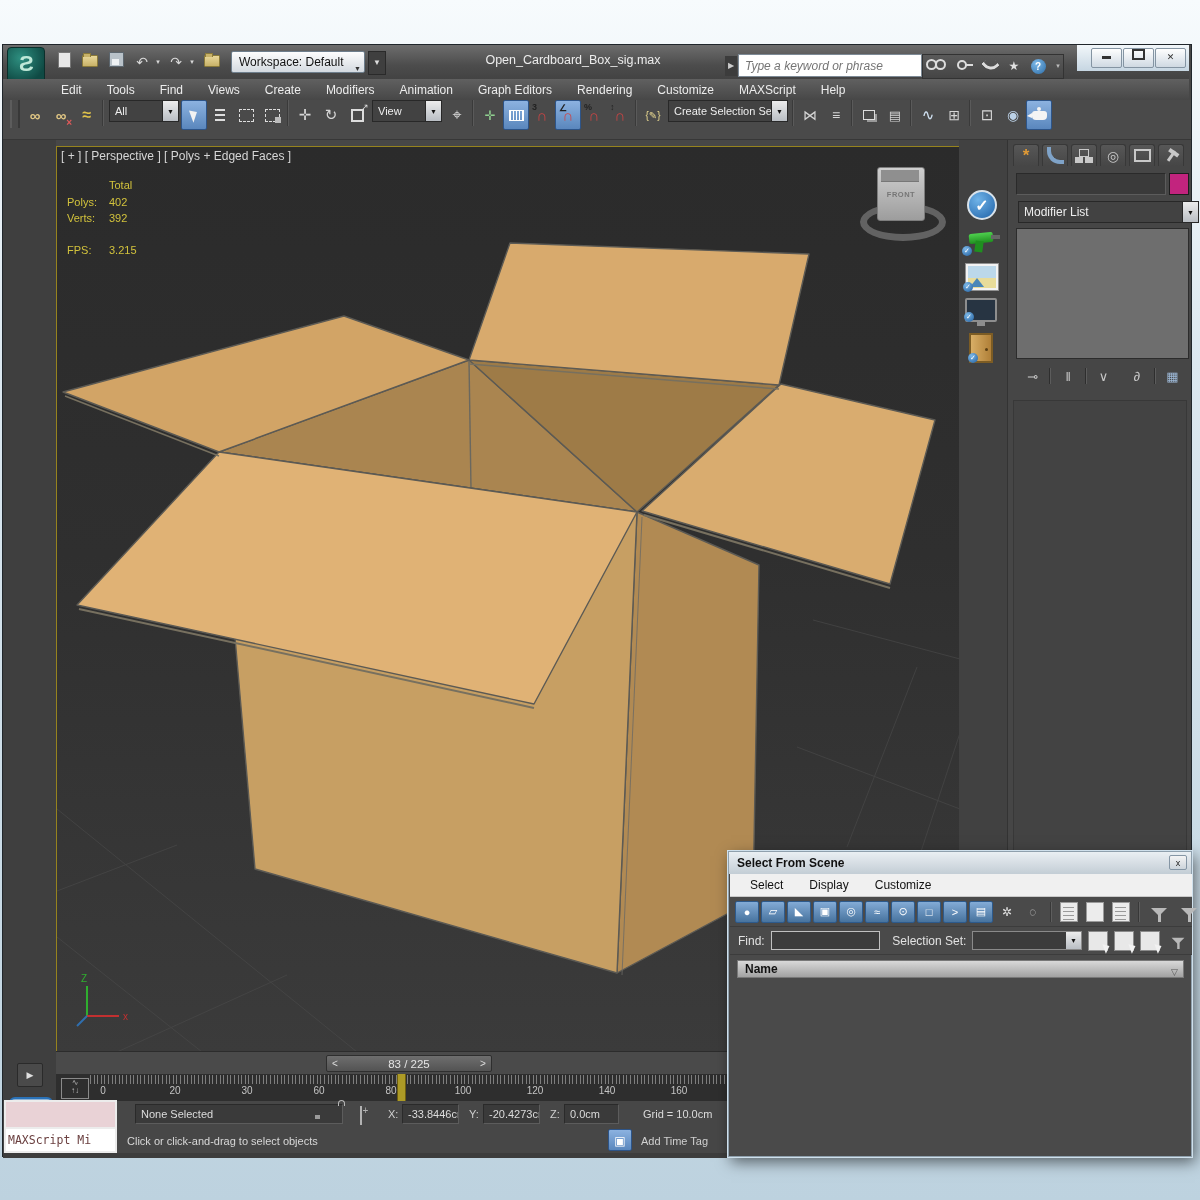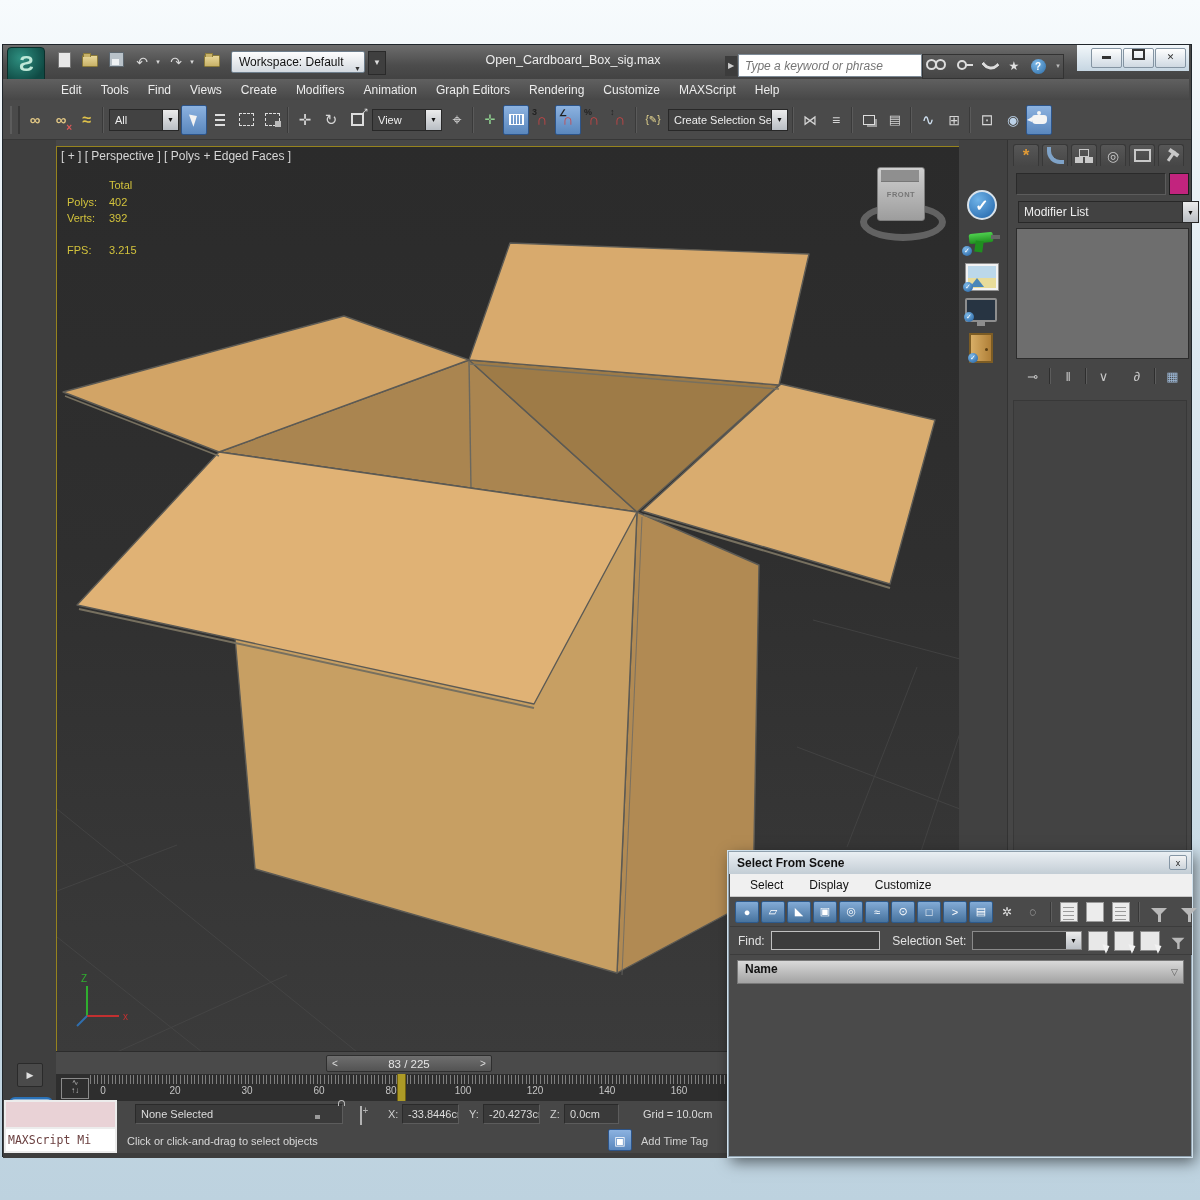--- a/index.html
+++ b/index.html
@@ -35,25 +35,25 @@
   .key-ic::after{content:"";position:absolute;left:6px;top:2px;width:8px;height:2px;background:#ddd;}
   .dish-ic{display:inline-block;width:10px;height:10px;border-left:3px solid #ddd;border-bottom:3px solid #ddd;border-bottom-left-radius:10px;transform:rotate(-40deg);}
   .help-circ{display:inline-block;width:15px;height:15px;border-radius:50%;background:radial-gradient(circle at 35% 30%,#7db9e8,#2d6da8);color:#fff;font-weight:bold;font-size:10px;line-height:15px;}
   
   #corner{left:1074px;top:0;width:112px;height:26px;background:linear-gradient(180deg,#f2f7fa,#c6d6e2);}
   .wbtn{top:3px;width:29px;height:18px;background:linear-gradient(180deg,#fefefe,#cfd9e2);border:1px solid #8494a2;border-radius:2px;text-align:center;color:#333;font-size:9px;line-height:16px;}
   .min-g{display:inline-block;width:9px;height:3px;background:#333;margin-bottom:1px;}
   .max-g{display:inline-block;width:9px;height:7px;border:2px solid #333;}
   
   #menubar{left:0;top:34px;width:1186px;height:21px;background:linear-gradient(180deg,#606060,#474747);
-    display:flex;align-items:center;padding-left:58px;gap:19px;box-sizing:border-box;}
+    display:flex;align-items:center;padding-left:58px;gap:25px;box-sizing:border-box;}
   #menubar span{color:#ececec;font-size:12px;white-space:nowrap;}
   
   #toolbar{left:0;top:55px;width:1188px;height:40px;background:#4a4a4a;border-bottom:1px solid #373737;
-    display:flex;align-items:center;padding-left:5px;box-sizing:border-box;}
+    display:flex;align-items:flex-start;padding-left:5px;box-sizing:border-box;}
   .tbi{width:26px;height:30px;display:flex;align-items:center;justify-content:center;color:#d5d5d5;font-size:14px;position:relative;flex:none;}
   .tbi.act{background:linear-gradient(180deg,#8cb2e0,#5a87bd);border:1px solid #2d5488;border-radius:2px;box-sizing:border-box;color:#fff;}
   .tsep{width:7px;height:26px;flex:none;background:linear-gradient(90deg,transparent 2px,#3a3a3a 2px,#3a3a3a 3px,#5a5a5a 3px,#5a5a5a 4px,transparent 4px);}
   .grip{width:6px;height:28px;flex:none;border-left:2px solid #5c5c5c;border-right:2px solid #383838;margin:0 2px;}
   .dd{height:22px;background:#424242;border:1px solid #282828;display:flex;align-items:center;flex:none;position:relative;box-sizing:border-box;margin:0 2px;}
   .dd .lbl{color:#eee;font-size:11px;padding-left:5px;white-space:nowrap;overflow:hidden;flex:1;}
   .dd .ar{width:15px;height:100%;background:linear-gradient(180deg,#ececec,#b9bec4);border-left:1px solid #282828;color:#111;font-size:7px;display:flex;align-items:center;justify-content:center;flex:none;}
   .i-link::before{content:"∞";color:#e0c684;font-size:15px;font-weight:bold;}
   .i-unlink::before{content:"∞";color:#e0c684;font-size:15px;font-weight:bold;}
   .i-unlink::after{content:"×";position:absolute;right:2px;bottom:2px;color:#e05a5a;font-size:10px;font-weight:bold;}
@@ -172,21 +172,21 @@
   .dlist-ic{width:16px;height:18px;background:#ececec;border:1px solid #9a9a9a;background-image:repeating-linear-gradient(180deg,#9a9a9a 2px,#9a9a9a 3px,transparent 3px 6px);background-size:70% 100%;background-repeat:no-repeat;background-position:2px 2px;flex:none;margin:0 3px;}
   .funnel{width:0;height:0;border-left:8px solid transparent;border-right:8px solid transparent;border-top:8px solid #b9b9b9;position:relative;flex:none;margin:0 6px;}
   .funnel::after{content:"";position:absolute;left:-1.5px;top:-2px;width:3px;height:8px;background:#b9b9b9;}
   #dlg-find{left:1px;top:75px;width:462px;height:28px;background:#4a4a4a;display:flex;align-items:center;box-sizing:border-box;padding-left:8px;border-bottom:1px solid #3c3c3c;}
   .dlab{color:#e2e2e2;font-size:12px;margin-right:6px;white-space:nowrap;}
   #find-input{width:118px;height:19px;background:#3c3c3c;border:1px solid #c0c0c0;box-sizing:border-box;}
   #selset{width:118px;height:19px;background:#3c3c3c;border:1px solid #8a8a8a;display:flex;box-sizing:border-box;}
   #selset .ar{margin-left:auto;width:15px;background:linear-gradient(180deg,#ececec,#b9bec4);color:#111;font-size:7px;display:flex;align-items:center;justify-content:center;}
   .selic{width:18px;height:18px;background:#e8e8e8;border:1px solid #8a8a8a;position:relative;flex:none;margin-left:6px;}
   .selic::after{content:"";position:absolute;right:-3px;bottom:-3px;width:0;height:0;border-left:6px solid #f2f2f2;border-top:4px solid transparent;border-bottom:6px solid transparent;transform:rotate(-20deg);}
-  #dlg-hdr{left:8px;top:108px;width:447px;height:24px;background:linear-gradient(180deg,#d9d9d9,#a2a2a2);border:1px solid #787878;box-sizing:border-box;color:#111;font-size:12px;font-weight:bold;line-height:16px;padding-left:7px;}
+  #dlg-hdr{left:8px;top:108px;width:447px;height:18px;background:linear-gradient(180deg,#d9d9d9,#a2a2a2);border:1px solid #787878;box-sizing:border-box;color:#111;font-size:12px;font-weight:bold;line-height:16px;padding-left:7px;}
   #dlg-hdr .tri{position:absolute;right:5px;top:3px;font-size:9px;color:#555;font-weight:normal;}
   #dlg-list{left:8px;top:126px;width:447px;height:127px;background:#474747;border:1px solid #333;border-top:none;box-sizing:border-box;}
   .drow{height:20px;display:flex;align-items:center;border-bottom:1px solid transparent;}
   .sphere{width:13px;height:13px;border-radius:50%;background:radial-gradient(circle at 35% 30%,#ffffff,#9f9f9f);border:1px solid #6e6e6e;margin-left:5px;flex:none;}
   .drow .dv{width:1px;height:16px;background:#6a6a6a;margin:0 5px;}
   .drow .nm{color:#e6e6e6;font-size:12px;}
   #dlg-foot{left:1px;top:257px;width:462px;height:48px;background:#4a4a4a;border-top:1px solid #404040;box-sizing:border-box;}
   .dbtn{top:7px;width:70px;height:24px;background:linear-gradient(180deg,#5c5c5c,#484848);border:1px solid #6f6f6f;box-shadow:0 0 0 1px #2f2f2f;border-radius:1px;color:#e8e8e8;font-size:12px;text-align:center;line-height:22px;box-sizing:border-box;}
   #dlg-grip{right:2px;bottom:2px;width:12px;height:12px;background:repeating-linear-gradient(135deg,transparent 0 3px,#7a7a7a 3px 4px);}
 </style>

